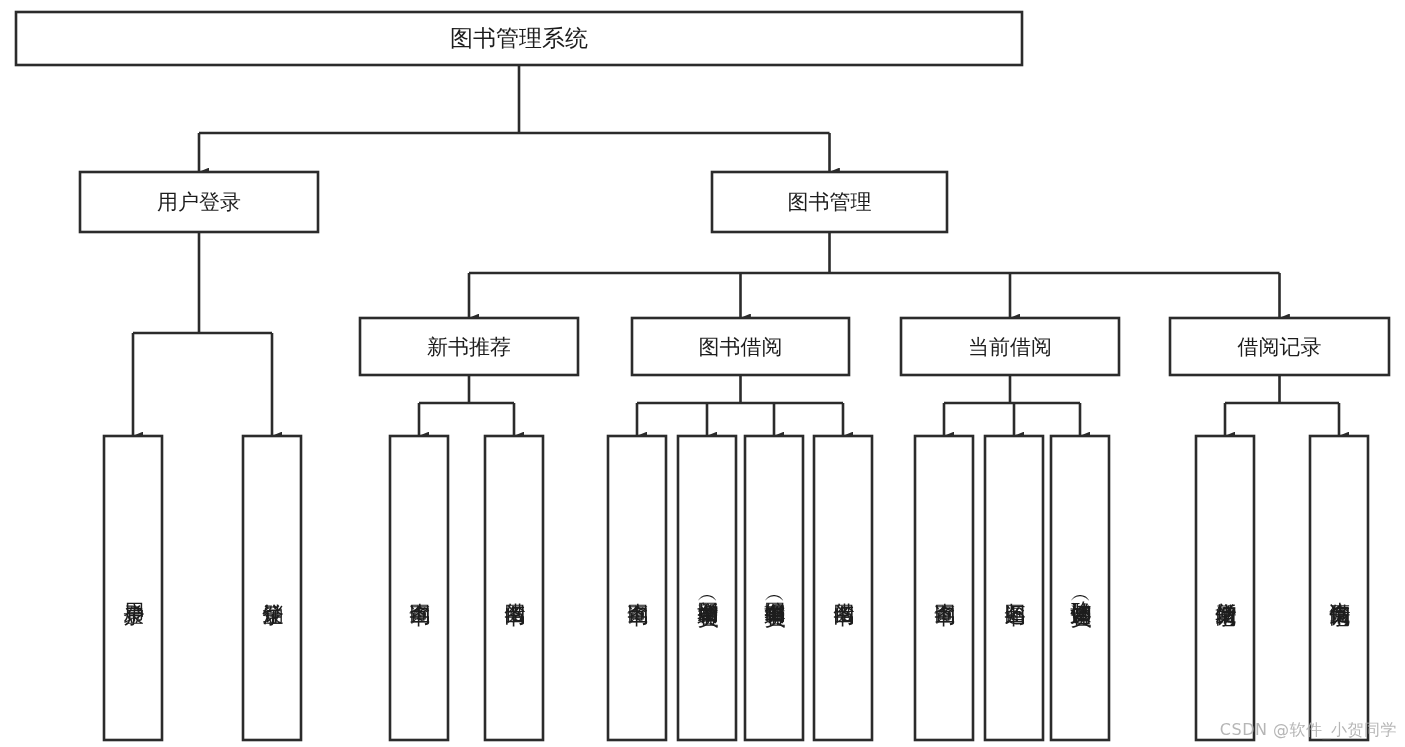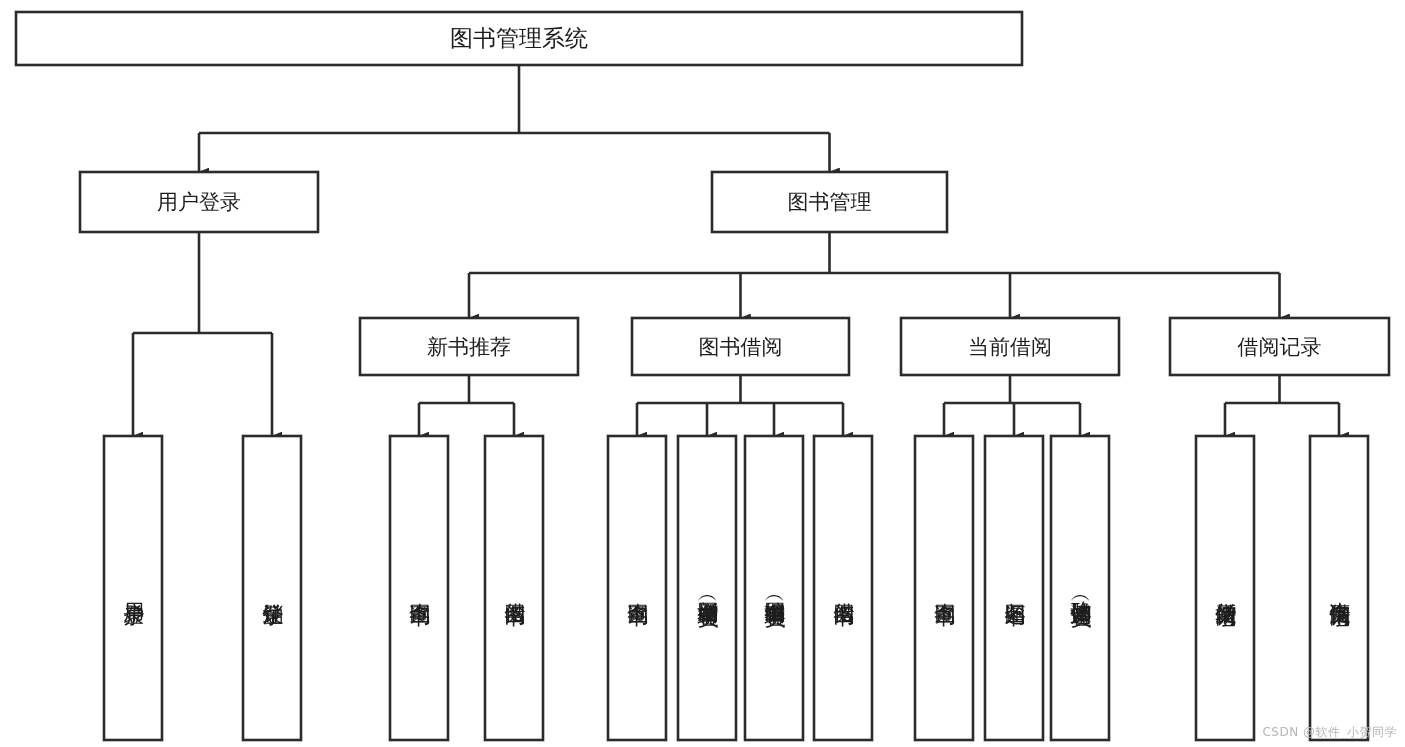--- a/index.html
+++ b/index.html
@@ -58,21 +58,21 @@
     letter-spacing: 1px;
     color: #1d1d1d;
     white-space: nowrap;
     pointer-events: none;
     font-family: "DejaVu Sans", "Liberation Sans", sans-serif;
   }
   .watermark {
     position: absolute;
     right: 8px;
     bottom: 6px;
-    font-size: 12px;
+    font-size: 16px;
     color: #b6b6b6;
     font-family: "DejaVu Sans", "Liberation Sans", sans-serif;
     letter-spacing: 0.5px;
     white-space: nowrap;
   }
 </style>
 </head>
 <body>
 
 <div id="diagram-root">

